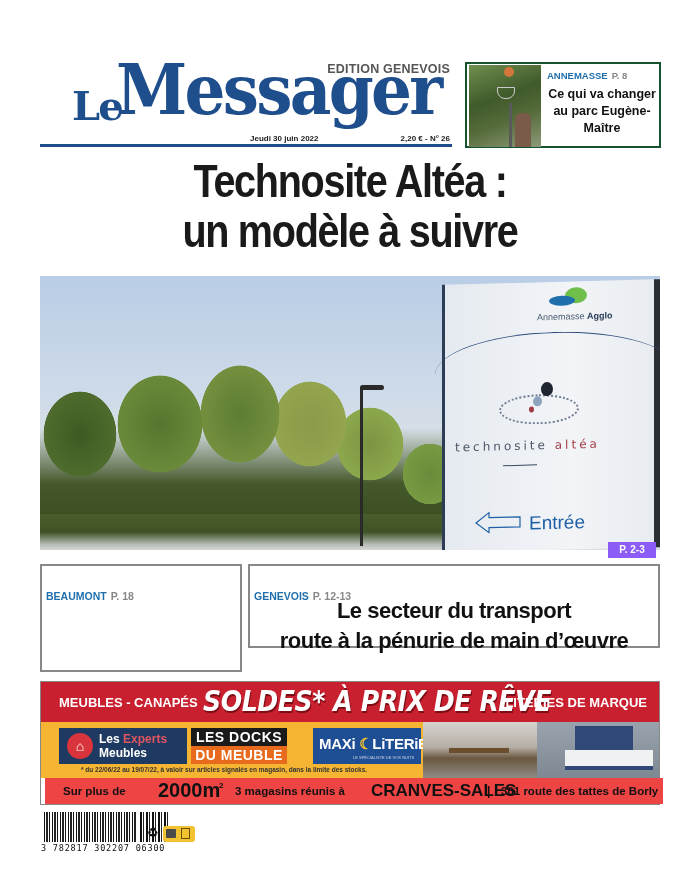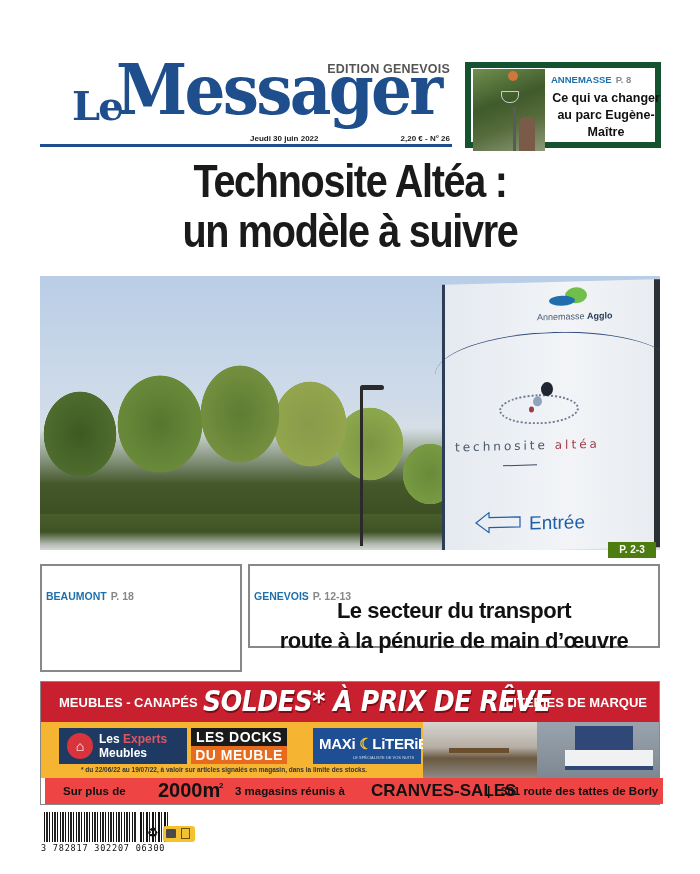--- a/index.html
+++ b/index.html
@@ -10,21 +10,21 @@
   .masthead { position: absolute; left: 40px; top: 52px; width: 412px; height: 96px; }
   .logo { position: absolute; left: 32px; top: 0; height: 78px; font-family: "DejaVu Serif", serif; color: #1f4e8c; font-weight: bold; white-space: nowrap; }
   .logo .le { font-size: 40px; letter-spacing: -2px; position: absolute; left: 0; top: 30px; }
   .logo .messager { font-size: 70px; letter-spacing: -3px; position: absolute; left: 44px; top: -4px; transform: scaleX(0.92); transform-origin: left top; }
   .edition { position: absolute; right: 2px; top: 10px; font-family: "Liberation Sans", sans-serif; font-weight: bold; font-size: 12.5px; color: #555; letter-spacing: 0.2px; }
   .date { position: absolute; left: 210px; top: 82px; font-size: 8px; color: #222; font-weight: bold; }
   .price { position: absolute; right: 2px; top: 82px; font-size: 8px; color: #222; font-weight: bold; }
   .mast-rule { position: absolute; left: 0; top: 92px; width: 412px; height: 3px; background: #1f4e8c; }
 
   
-  .teaser { position: absolute; left: 465px; top: 62px; width: 196px; height: 86px; border: 6px solid #14532d; background: #fff; }
+  .teaser { position: absolute; left: 465px; top: 62px; width: 196px; height: 86px; border: 2px solid #14532d; background: #fff; }
   .teaser .thumb { position: absolute; left: 2px; top: 1px; width: 72px; height: 82px; background: linear-gradient(160deg, #6f8f4e 0%, #405a2b 40%, #556b3a 65%, #8d9a7a 100%); overflow: hidden; }
   .teaser .thumb .ball { position: absolute; left: 35px; top: 2px; width: 10px; height: 10px; border-radius: 50%; background: #d2763b; }
   .teaser .thumb .hoop { position: absolute; left: 28px; top: 22px; width: 18px; height: 12px; border: 1px solid #ccc; border-radius: 0 0 8px 8px; }
   .teaser .thumb .pole { position: absolute; left: 40px; top: 38px; width: 3px; height: 44px; background: #5a5a5a; }
   .teaser .thumb .player { position: absolute; left: 46px; top: 48px; width: 16px; height: 34px; background: #7a5b4a; border-radius: 6px 6px 0 0; }
   .kicker { font-weight: bold; font-size: 10.5px; color: #1f6fad; font-family: "Liberation Sans", sans-serif; }
   .kicker .page { color: #888; margin-left: 4px; }
   .teaser .kicker { position: absolute; left: 80px; top: 6px; font-size: 9.5px; }
   .teaser .title { position: absolute; left: 76px; top: 22px; width: 118px; text-align: center; font-size: 12.5px; line-height: 17px; font-weight: bold; color: #111; }
 
@@ -52,21 +52,21 @@
   .sign .arc1 { position: absolute; left: -10px; top: 50px; width: 240px; height: 80px; border-top: 1.5px solid #2c4a7a; border-radius: 50% 50% 0 0; }
   .sign .dot1 { position: absolute; left: 96px; top: 100px; width: 12px; height: 14px; border-radius: 50%; background: #1e2430; }
   .sign .dot2 { position: absolute; left: 88px; top: 114px; width: 9px; height: 10px; border-radius: 50%; background: #8ea4bd; }
   .sign .dot3 { position: absolute; left: 84px; top: 124px; width: 5px; height: 6px; border-radius: 50%; background: #a23a45; }
   .sign .swirl { position: absolute; left: 54px; top: 112px; width: 80px; height: 30px; border: 2px dotted #6e7c91; border-radius: 50%; }
   .sign .techno { position: absolute; left: 10px; top: 156px; font-family: "DejaVu Sans", sans-serif; font-size: 12px; letter-spacing: 3px; color: #4a5566; white-space: nowrap; }
   .sign .techno .alt { color: #a23a45; }
   .sign .underline { position: absolute; left: 58px; top: 182px; width: 34px; height: 1px; background: #3a4a60; }
   .sign .arrow { position: absolute; left: 30px; top: 228px; width: 46px; height: 22px; }
   .sign .entree { position: absolute; left: 84px; top: 230px; font-size: 19px; color: #1f5fa6; }
-  .page-badge { position: absolute; left: 608px; top: 542px; width: 48px; height: 16px; background: #4d7c0f; color: #fff; font-weight: bold; font-size: 10px; text-align: center; line-height: 16px; }
+  .page-badge { position: absolute; left: 608px; top: 542px; width: 48px; height: 16px; background: #8b5cf6; color: #fff; font-weight: bold; font-size: 10px; text-align: center; line-height: 16px; }
 
   
   .story { position: absolute; border: 2px solid #888; background: #fff; }
   .story .kicker { position: absolute; left: 4px; top: 3px; margin-top: 21px; }
   .story .title { position: absolute; left: 0; width: 100%; text-align: center; font-weight: bold; color: #111; }
   .story-left { left: 40px; top: 564px; width: 202px; height: 108px; }
   .story-left .title { top: 28px; font-size: 16.5px; line-height: 22px; }
   .story-right { left: 248px; top: 564px; width: 412px; height: 84px; }
   .story-right .title { top: 30px; font-size: 22px; line-height: 30px; letter-spacing: -0.5px; }
 

